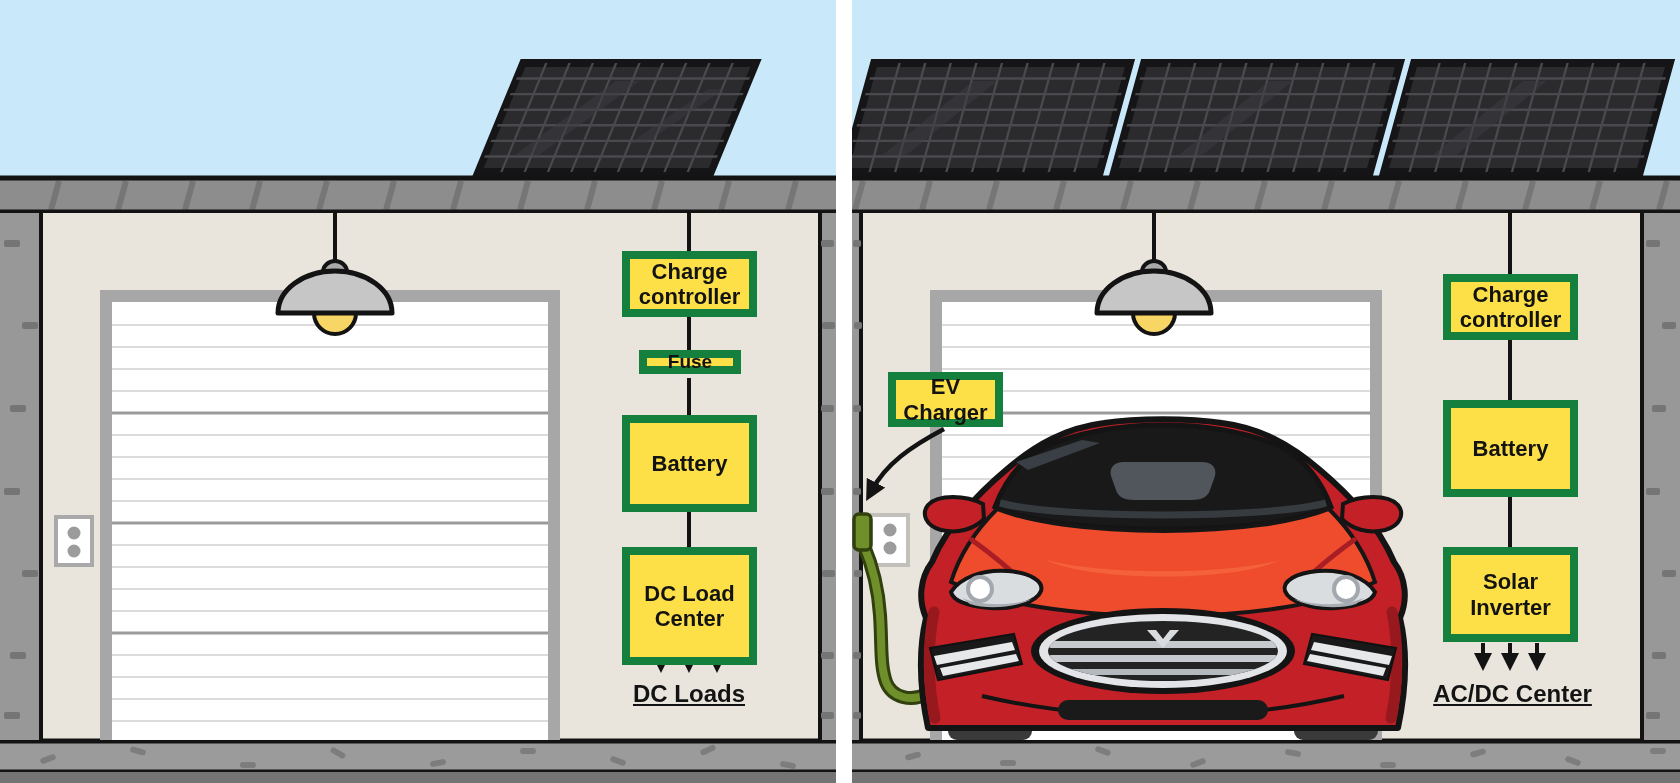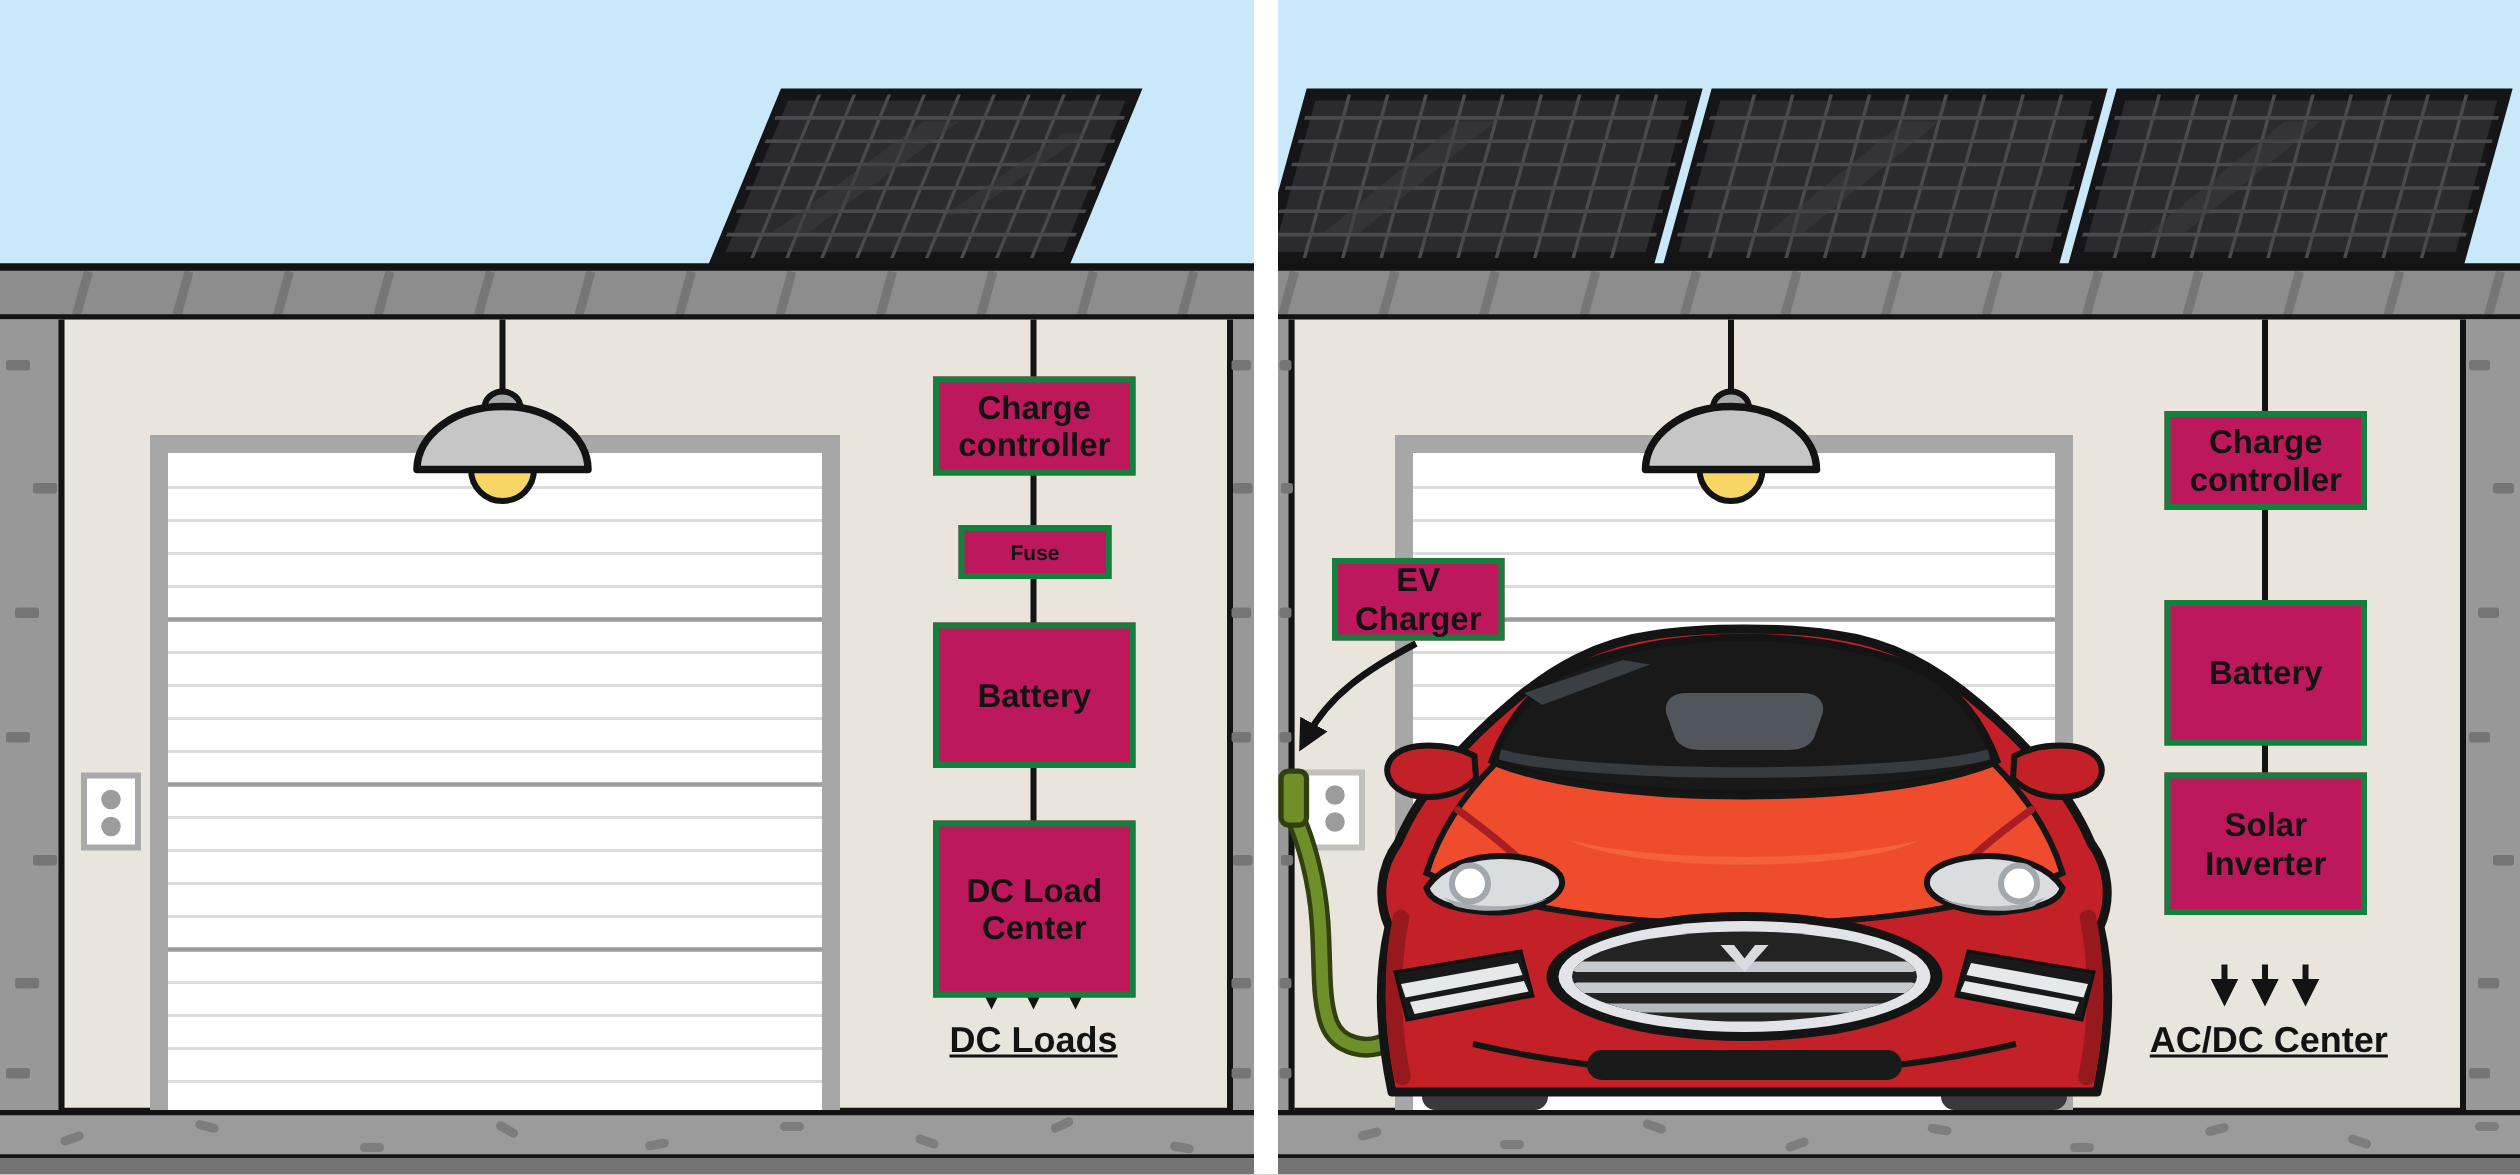--- a/index.html
+++ b/index.html
@@ -1,20 +1,20 @@
 <!DOCTYPE html>
 <html><head>
 <meta charset="utf-8">
 <style>
   html,body{margin:0;padding:0;}
   body{width:1680px;height:783px;position:relative;background:#ffffff;overflow:hidden;
        font-family:"Liberation Sans",sans-serif;}
   #scene{position:absolute;left:0;top:0;z-index:1;}
-  .dbox{position:absolute;z-index:2;box-sizing:border-box;background:#be185d;
-        border:4px solid #15803d;display:flex;align-items:center;justify-content:center;
+  .dbox{position:absolute;z-index:2;box-sizing:border-box;background:#fde047;
+        border:8px solid #15803d;display:flex;align-items:center;justify-content:center;
         text-align:center;font:600 22px/1.15 "Liberation Sans",sans-serif;color:#131313;}
   .dlabel{position:absolute;z-index:2;text-align:center;
           font:600 24px/1.1 "Liberation Sans",sans-serif;color:#131313;text-decoration:underline;}
 </style>
 </head>
 <body>
 
 <svg id="scene" width="1680" height="783" viewBox="0 0 1680 783">
   <defs>
     <marker id="ah" viewBox="0 0 10 10" refX="4" refY="5" markerWidth="4.6" markerHeight="4.6" orient="auto-start-reverse">
@@ -375,23 +375,23 @@
     <path d="M 982,696 C 1042,710 1102,716 1163,716 C 1224,716 1284,710 1344,696" fill="none" stroke="#141414" stroke-width="4"></path>
     <rect x="1058" y="700" width="210" height="20" rx="10" fill="#1a1a1a"></rect>
   </g>
 
   <path d="M 944,429 C 910,447 886,464 872,490" fill="none" stroke="#131313" stroke-width="4.5" marker-end="url(#ah)"></path>
 
   <rect x="836" y="0" width="16" height="783" fill="#ffffff"></rect>
 </svg>
 
 <div class="dbox" style="left:622px;top:251px;width:135px;height:66px">Charge controller</div>
-<div class="dbox" style="left:639px;top:350px;width:102px;height:36px;font-size:14px">Fuse</div>
+<div class="dbox" style="left:639px;top:350px;width:102px;height:24px;font-size:19px">Fuse</div>
 <div class="dbox" style="left:622px;top:415px;width:135px;height:97px">Battery</div>
 <div class="dbox" style="left:622px;top:547px;width:135px;height:118px;padding:0 10px">DC Load Center</div>
 <div class="dlabel" style="left:589px;top:681px;width:200px">DC Loads</div>
 
 <div class="dbox" style="left:1443px;top:274px;width:135px;height:66px">Charge controller</div>
 <div class="dbox" style="left:1443px;top:400px;width:135px;height:97px">Battery</div>
-<div class="dbox" style="left:1443px;top:515px;width:135px;height:95px;padding:0 18px">Solar Inverter</div>
+<div class="dbox" style="left:1443px;top:547px;width:135px;height:95px;padding:0 18px">Solar Inverter</div>
 <div class="dlabel" style="left:1400px;top:681px;width:225px">AC/DC Center</div>
 
 <div class="dbox" style="left:888px;top:372px;width:115px;height:55px">EV Charger</div>
 
 </body></html>

